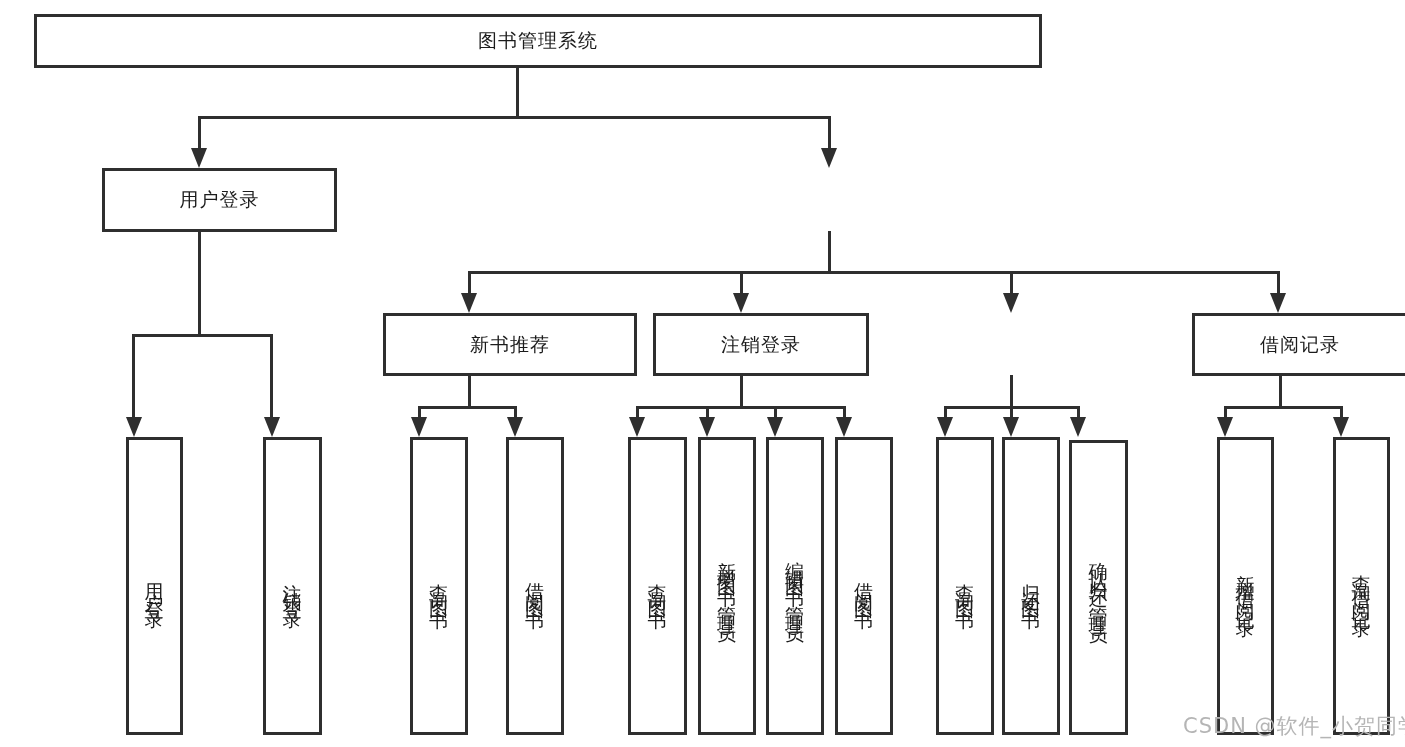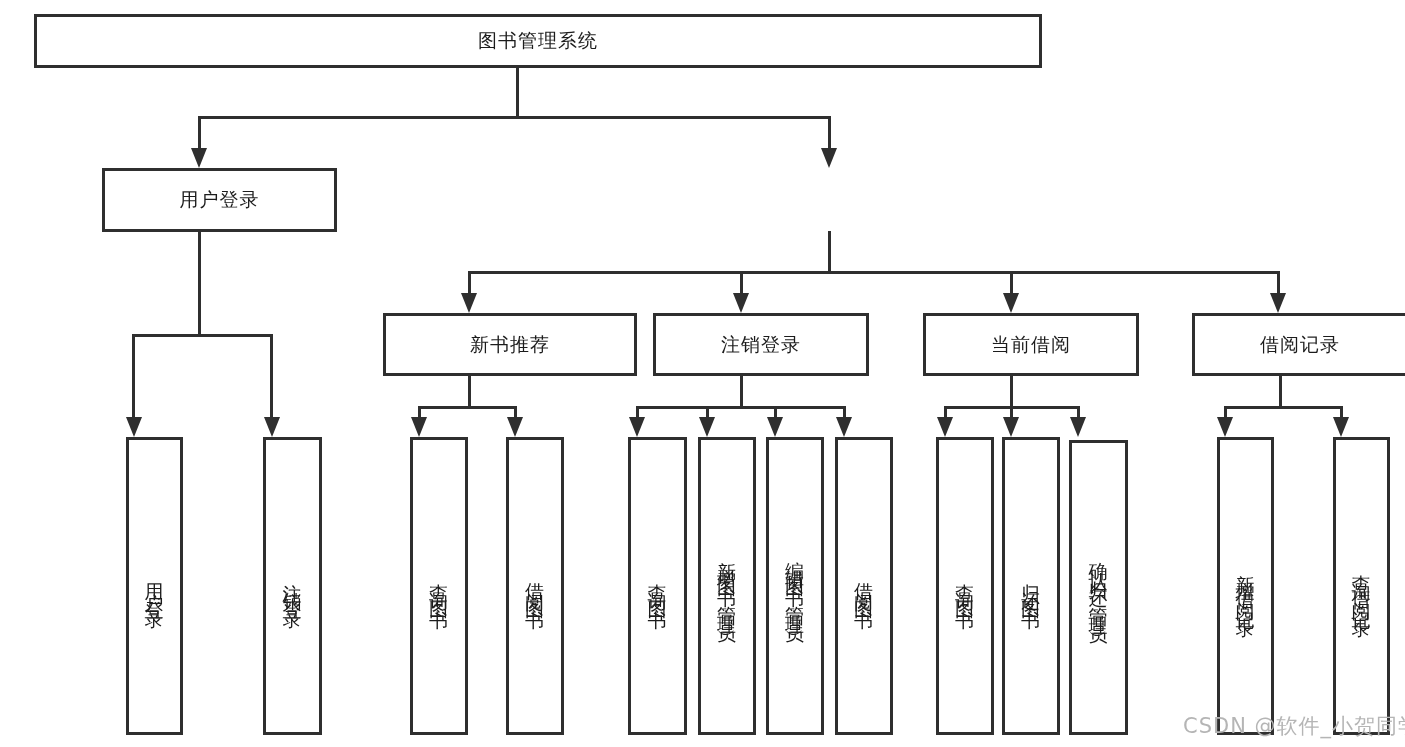--- a/index.html
+++ b/index.html
@@ -84,23 +84,20 @@
     <div class="arrow" style="left:1003px;top:293px"></div>
     <div class="vline" style="left:1277px;top:271px;height:24px"></div>
     <div class="arrow" style="left:1270px;top:293px"></div>
   </div>
 
   <div class="box" style="left:363px;top:313px;width:254px;height:63px">
     <span class="label-h">新书推荐</span>
   </div>
   <div class="box" style="left:633px;top:313px;width:216px;height:63px">
     <span class="label-h">注销登录</span>
-  </div>
-  <div class="box" style="left:903px;top:313px;width:216px;height:63px">
-    <span class="label-h">当前借阅</span>
   </div>
   <div class="box" style="left:1172px;top:313px;width:216px;height:63px">
     <span class="label-h">借阅记录</span>
   </div>
 
   <div>
     <div class="vline" style="left:468px;top:375px;height:34px"></div>
     <div class="hline" style="left:418px;top:406px;width:99px"></div>
     <div class="vline" style="left:418px;top:406px;height:13px"></div>
     <div class="arrow" style="left:411px;top:417px"></div>

